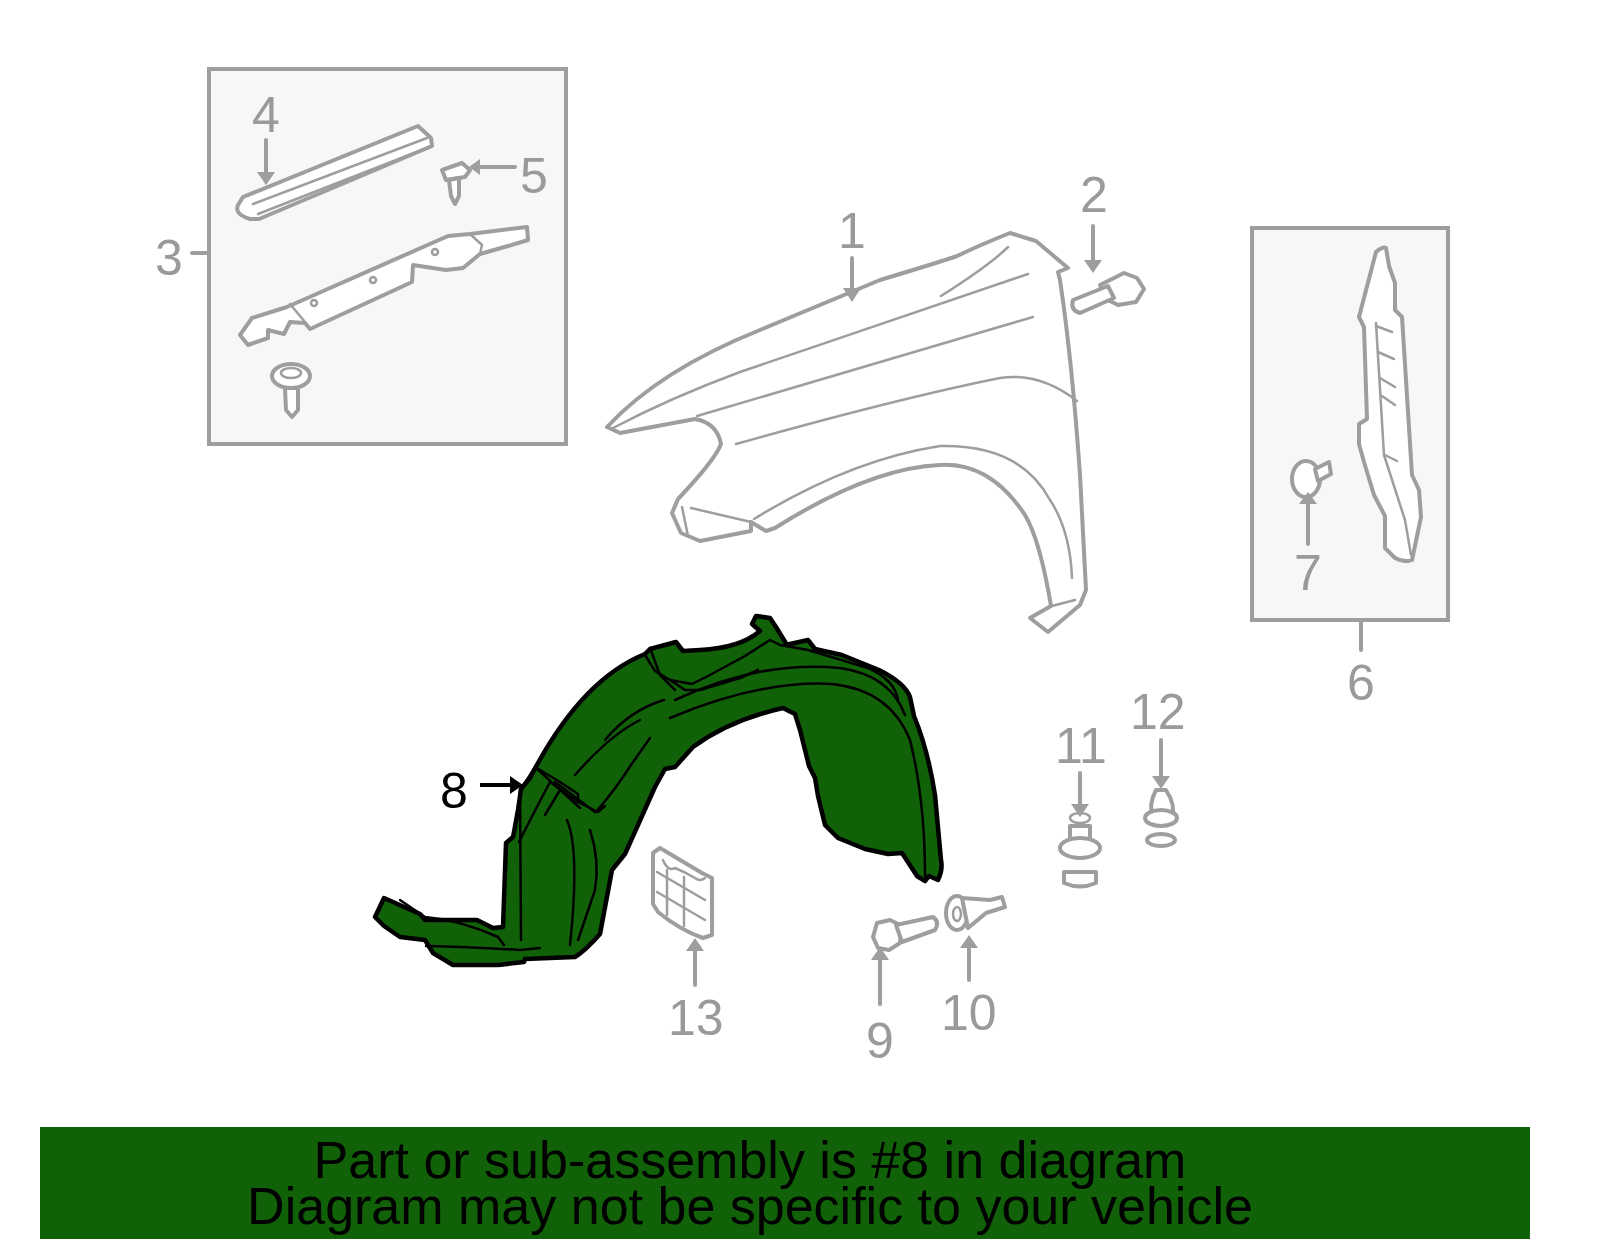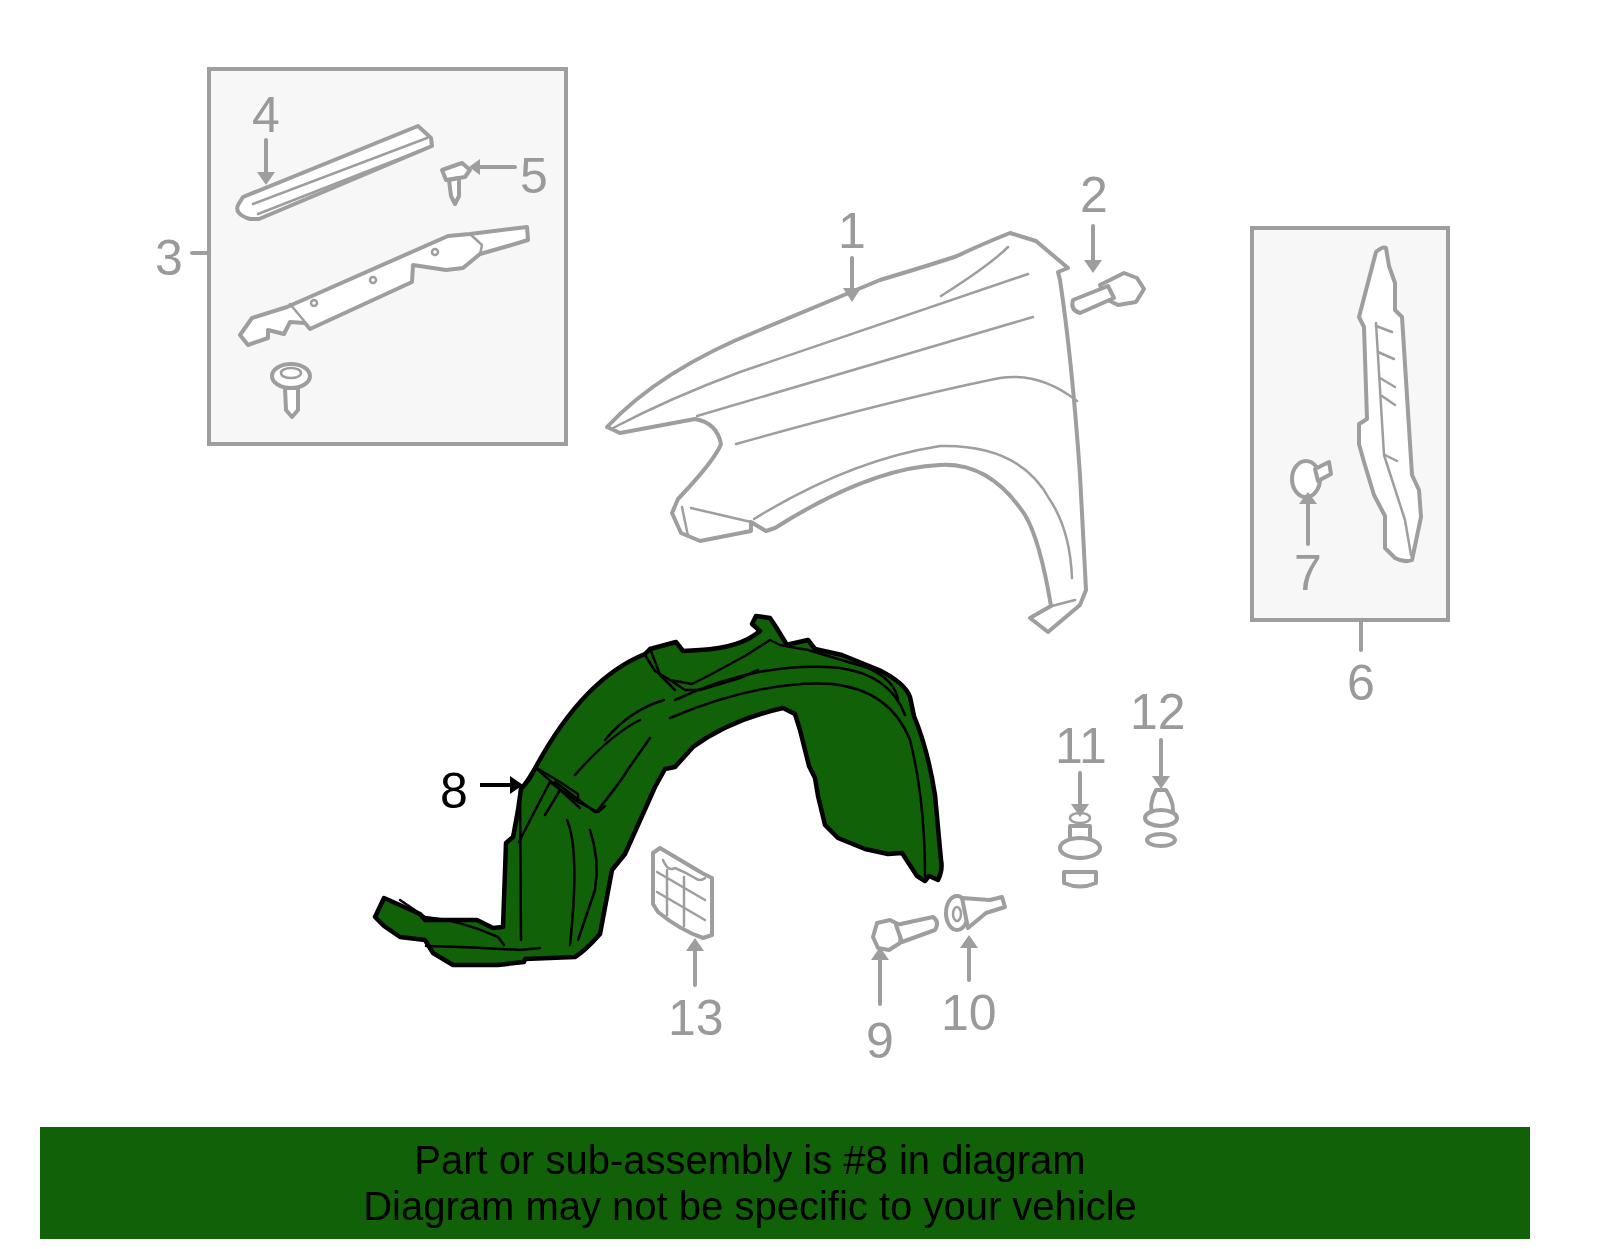--- a/index.html
+++ b/index.html
@@ -8,21 +8,21 @@
   .gray { fill: none; stroke: #9e9e9e; stroke-width: 4; stroke-linejoin: round; stroke-linecap: round; }
   .gray-thin { fill: none; stroke: #9e9e9e; stroke-width: 2.5; stroke-linejoin: round; stroke-linecap: round; }
   .gray-fill { fill: #ffffff; stroke: #9e9e9e; stroke-width: 4; stroke-linejoin: round; }
   .callout { fill: #9a9a9a; font-family: "Liberation Sans", sans-serif; font-size: 50px; }
   .callout-hi { fill: #000000; font-family: "Liberation Sans", sans-serif; font-size: 50px; }
   .green { fill: #116108; stroke: #000; stroke-width: 4.5; stroke-linejoin: round; }
   .blk { fill: none; stroke: #000; stroke-width: 2.5; stroke-linejoin: round; stroke-linecap: round; }
   .banner {
     position: absolute; left: 40px; top: 1127px; width: 1490px; height: 112px;
     background: #116108; color: #000; text-align: center;
-    font-family: "Liberation Sans", sans-serif; font-size: 40px; line-height: 46px;
+    font-family: "Liberation Sans", sans-serif; font-size: 52px; line-height: 46px;
   }
   .banner .line { display: block; }
   .banner .l1 { padding-top: 10px; margin-left: -70px; }
   .banner .l2 { margin-left: -70px; }
 </style>
 </head>
 <body>
 
 <svg id="diagram" viewBox="0 0 1600 1249" xmlns="http://www.w3.org/2000/svg">
 

